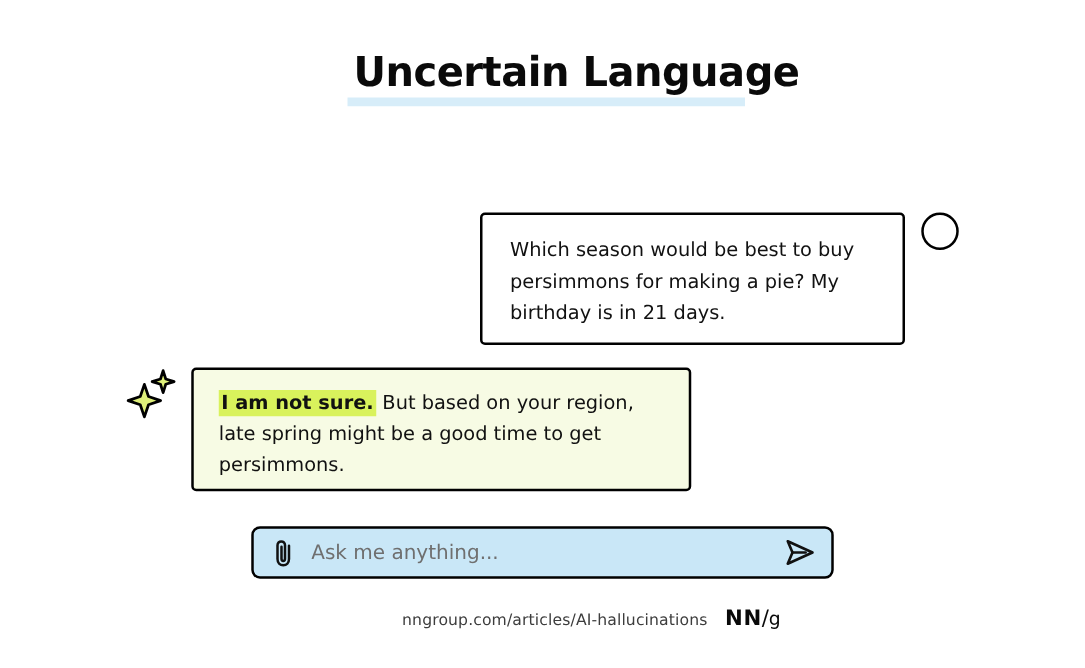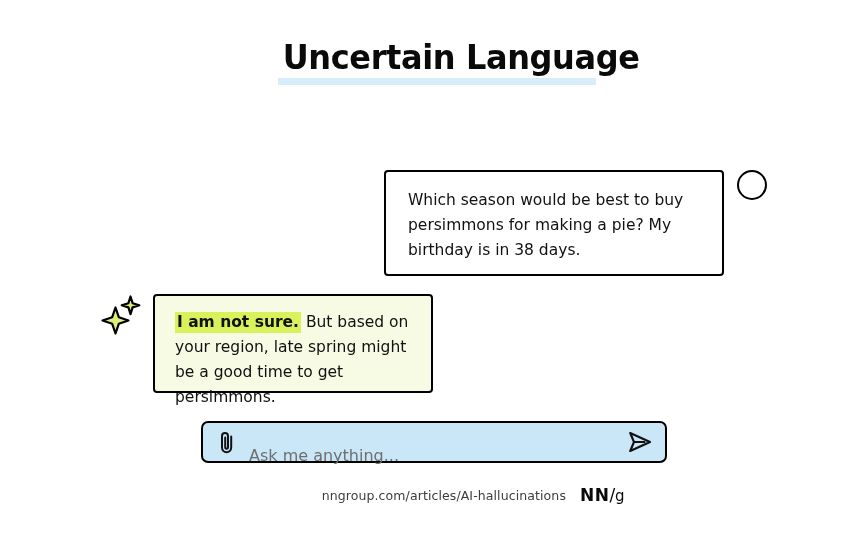--- a/index.html
+++ b/index.html
@@ -110,21 +110,21 @@
     position: absolute;
     left: 0px;
     top: 0px;
     width: 46px;
     height: 46px;
   }
   .bubble-ai {
     position: absolute;
     left: 55px;
     top: 0px;
-    width: 280px;
+    width: 400px;
     height: 99px;
     box-sizing: border-box;
     background: #f7fbe4;
     border: 2.5px solid #000000;
     border-radius: 4px;
   }
   .bubble-ai .bubble-text {
     position: absolute;
     left: 20px;
     top: 14px;
@@ -161,21 +161,21 @@
     width: 28px;
     height: 28px;
     display: flex;
     align-items: center;
     justify-content: center;
     cursor: pointer;
   }
   .composer-input {
     position: absolute;
     left: 46px;
-    top: 14px;
+    top: 0px;
     right: 54px;
     height: 38px;
     line-height: 38px;
     border: none;
     outline: none;
     background: transparent;
     font-family: "DejaVu Sans", sans-serif;
     font-size: 16px;
     color: #111111;
     padding: 0;
@@ -241,21 +241,21 @@
 
 <div class="title-wrap">
   <div class="title-text">Uncertain Language</div>
   <div class="title-underline"></div>
 </div>
 
 <div class="chat">
 
   <div class="user-row">
     <div class="bubble-user">
-      <div class="bubble-text">Which season would be best to buy persimmons for making a pie? My birthday is in 38 days.</div>
+      <div class="bubble-text">Which season would be best to buy persimmons for making a pie? My birthday is in 21 days.</div>
     </div>
   </div>
   <div class="avatar-circle"></div>
 
   <div class="assist-row">
     <div class="sparkle-icon">
       <svg width="46" height="46" viewBox="0 0 46 46" xmlns="http://www.w3.org/2000/svg">
 
         <path d="M17.5 13.5 L20.8 23.2 L30.5 26.5 L20.8 29.8 L17.5 39.5 L14.2 29.8 L4.5 26.5 L14.2 23.2 Z" fill="#dff07a" stroke="#000000" stroke-width="2.2" stroke-linejoin="round"></path>
 

